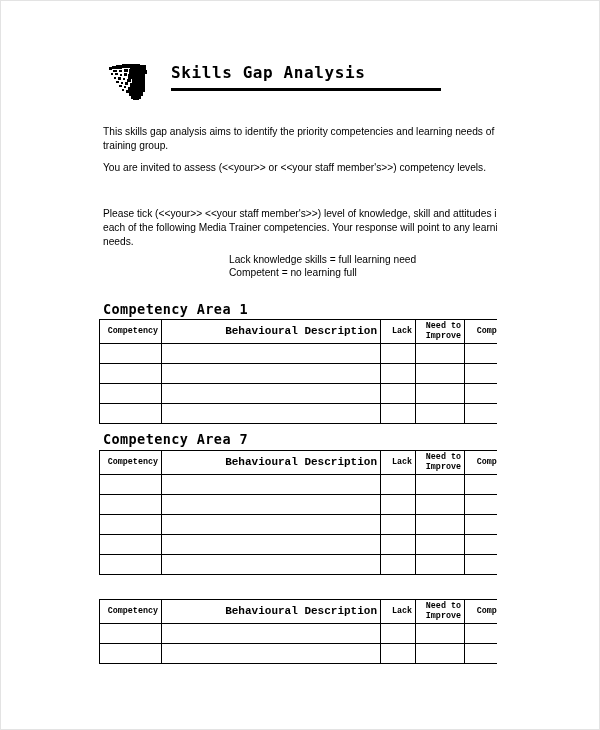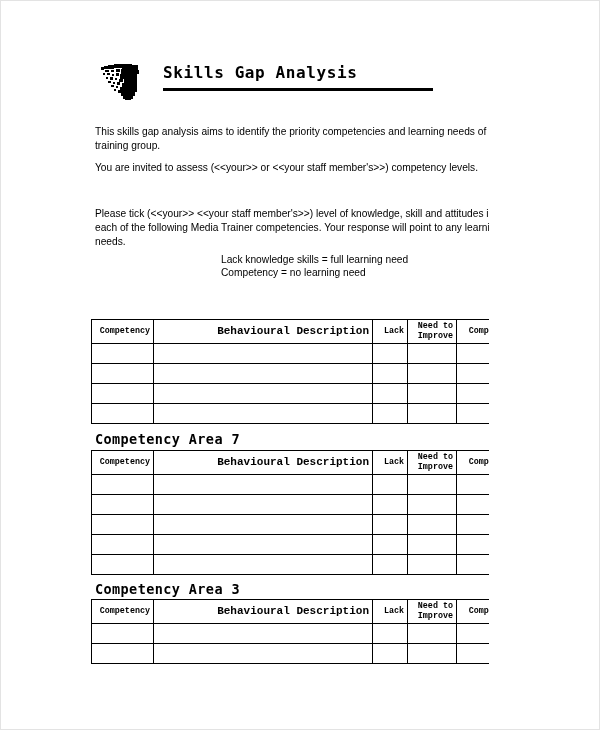--- a/index.html
+++ b/index.html
@@ -14,21 +14,21 @@
     position: relative;
     width: 600px;
     height: 730px;
     background: #ffffff;
     border: 1px solid #e3e3e3;
     box-sizing: border-box;
     overflow: hidden;
   }
   .doc {
     position: absolute;
-    left: 0;
+    left: 8px;
     top: 0;
     width: 488px;
     height: 730px;
     overflow: hidden;
   }
 
   
   .header {
     position: absolute;
     left: 90px;
@@ -195,23 +195,24 @@
     <div class="para" id="para-invite">
       <p>You are invited to assess (&lt;&lt;your&gt;&gt; or &lt;&lt;your staff member's&gt;&gt;) competency levels.</p>
     </div>
 
     <div class="para" id="para-tick">
       <p>Please tick (&lt;&lt;your&gt;&gt; &lt;&lt;your staff member's&gt;&gt;) level of knowledge, skill and attitudes in each of the following Media Trainer competencies. Your response will point to any learning needs.</p>
     </div>
 
     <div class="legend">
       <div>Lack knowledge skills = full learning need</div>
-      <div>Competency = no learning need</div>
-    </div>
-
+      <div>Competent = no learning full</div>
+    </div>
+
+    <div class="section-heading" id="heading-1">Competency Area 1</div>
     <table class="grid" id="table-1">
       <colgroup>
         <col class="col-comp">
           <col class="col-desc">
           <col class="col-lack">
           <col class="col-need">
           <col class="col-able">
       </colgroup>
       <thead>
         <tr>
@@ -304,21 +305,20 @@
           <tr>
             <td class="cell"></td>
             <td class="cell"></td>
             <td class="cell"></td>
             <td class="cell"></td>
             <td class="cell"></td>
           </tr>
         </tbody>
     </table>
 
-    <div class="section-heading" id="heading-3">Competency Area 3</div>
     <table class="grid" id="table-3">
       <colgroup>
         <col class="col-comp">
           <col class="col-desc">
           <col class="col-lack">
           <col class="col-need">
           <col class="col-able">
       </colgroup>
       <thead>
         <tr>

